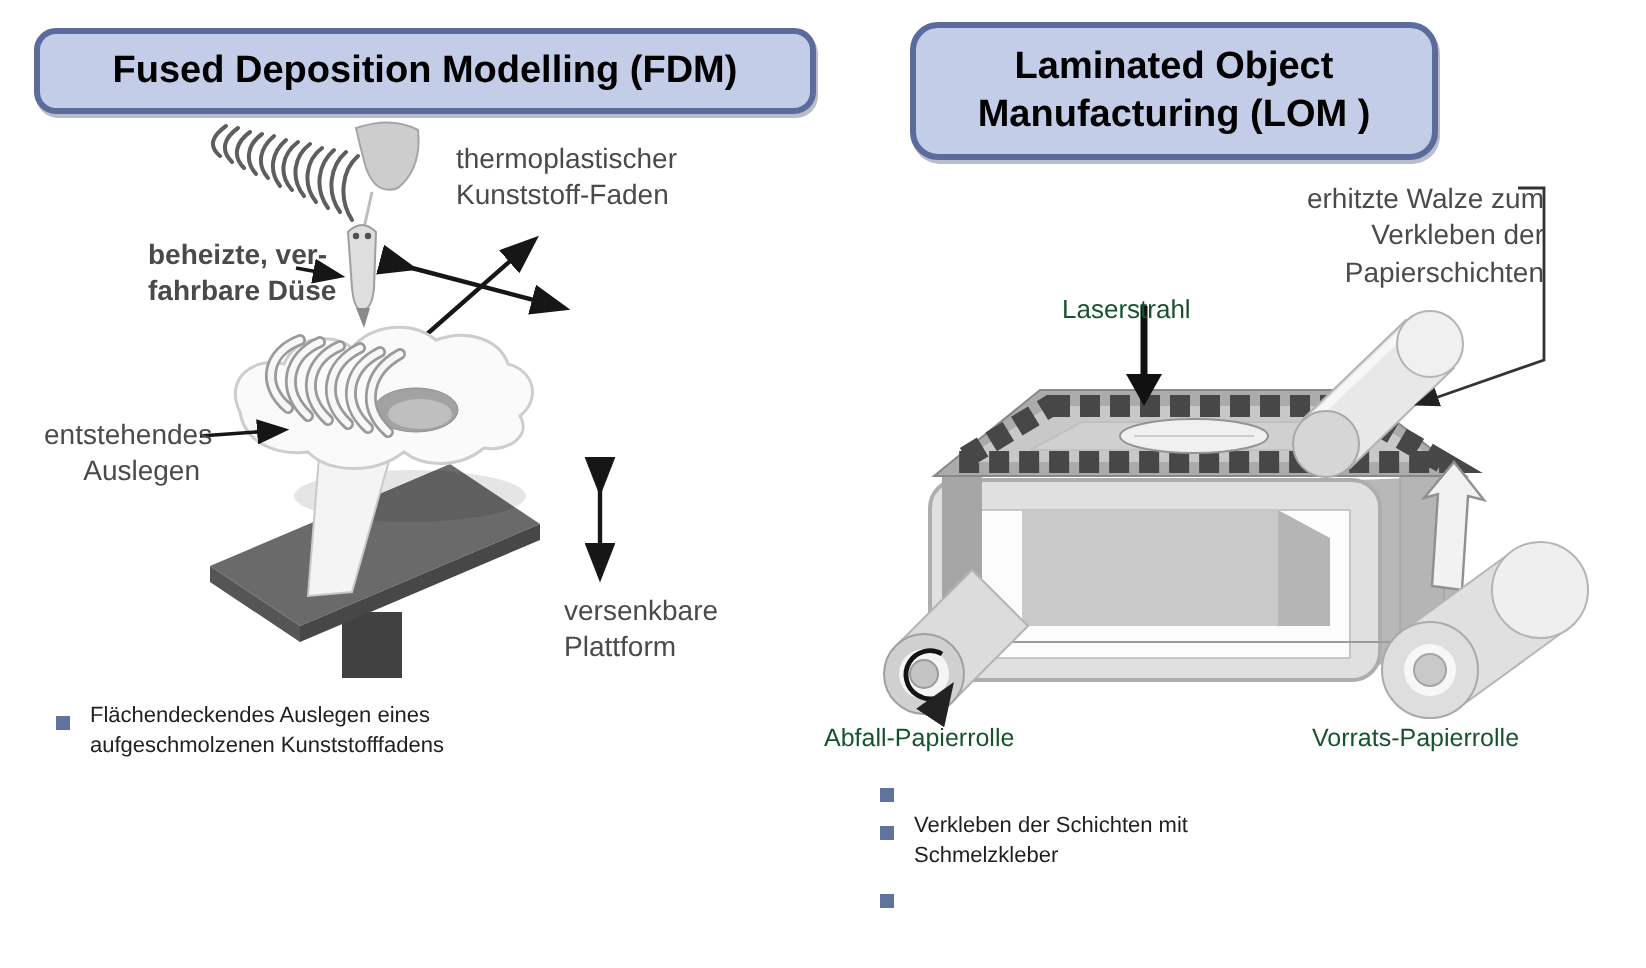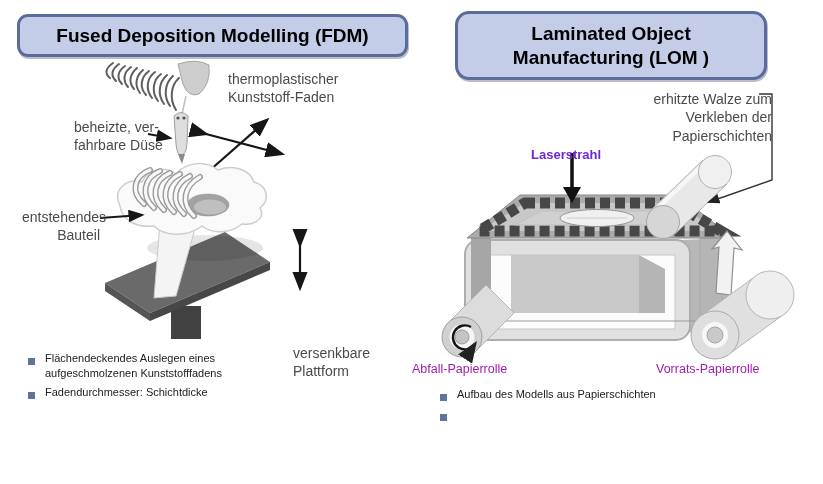--- a/index.html
+++ b/index.html
@@ -24,40 +24,40 @@
     text-align:center;white-space:pre-line;line-height:1.25;
     box-shadow:1px 2px 0 rgba(55,65,105,.35);
     box-sizing:border-box;
   }
   .dsvg{position:absolute;}
   .dlabel{
     position:absolute;font-size:14px;color:var(--diagram-label);
     line-height:1.32;white-space:pre-line;
   }
   .dlabel.center{text-align:right;}
-  .dlabel.bold{font-weight:bold;font-size:13px;color:#6d28d9;}
-  .roll-label{position:absolute;font-size:12.5px;color:#a21caf;white-space:pre;text-align:center;}
+  .dlabel.bold{font-weight:normal;font-size:13px;color:#14532d;}
+  .roll-label{position:absolute;font-size:12.5px;color:#14532d;white-space:pre;text-align:center;}
   .bullets{position:absolute;}
   .bullet-item{display:flex;margin-bottom:5px;}
   .bullet-sq{
     width:7px;height:7px;background:var(--bullet-square);
     margin:7px 10px 0 0;flex:none;
   }
   .bullet-text{
     font-size:11px;color:var(--body-text);line-height:1.34;white-space:pre-line;
   }
 </style>
 </head>
 <body>
 
 <div class="title-box" style="left:17px;top:14px;width:391px;height:43px;">
   <span>Fused Deposition Modelling (FDM)</span>
 </div>
 
-<div class="title-box" style="left:455px;top:11px;width:312px;height:69px;border-radius:14px;">
+<div class="title-box" style="left:455px;top:11px;width:264px;height:69px;border-radius:14px;">
   <span>Laminated Object
 Manufacturing (LOM )</span>
 </div>
 
 <svg class="dsvg" style="left:10px;top:58px;" width="400" height="295" viewBox="0 0 400 295">
   <defs>
     <marker id="fdm-ah" markerWidth="9" markerHeight="7" refX="7.5" refY="3.5" orient="auto">
       <path d="M0,0 L9,3.5 L0,7 Z" fill="#161616"></path>
     </marker>
   </defs>
@@ -110,25 +110,25 @@
              M180,118 C164,126 160,143 174,156 M190,119 C174,128 170,145 184,158" stroke="#f7f7f7" stroke-width="3.2" fill="none" stroke-linecap="round"></path>
   </g>
 
   <line x1="90" y1="160" x2="132" y2="157" stroke="#161616" stroke-width="1.8" marker-end="url(#fdm-ah)"></line>
 
   <line x1="290" y1="187" x2="290" y2="230" stroke="#161616" stroke-width="2.2" marker-start="url(#fdm-ah)" marker-end="url(#fdm-ah)"></line>
 </svg>
 
 <div class="dlabel" style="left:228px;top:70px;">thermoplastischer
 Kunststoff-Faden</div>
-<div class="dlabel" style="left:74px;top:118px;">beheizte, ver-
+<div class="dlabel" style="left:74px;top:118px;font-weight:bold;">beheizte, ver-
 fahrbare Düse</div>
 <div class="dlabel center" style="left:22px;top:208px;width:78px;">entstehendes
-Bauteil</div>
-<div class="dlabel" style="left:293px;top:296px;margin-top:48px;">versenkbare
+Auslegen</div>
+<div class="dlabel" style="left:282px;top:296px;">versenkbare
 Plattform</div>
 
 <svg class="dsvg" style="left:415px;top:85px;" width="408" height="300" viewBox="0 0 408 300">
   <defs>
     <marker id="lom-ah" markerWidth="9" markerHeight="7" refX="7.5" refY="3.5" orient="auto">
       <path d="M0,0 L9,3.5 L0,7 Z" fill="#222222"></path>
     </marker>
   </defs>
 
   <g>
@@ -194,27 +194,27 @@
 <div class="dlabel bold" style="left:531px;top:146px;">Laserstrahl</div>
 <div class="roll-label" style="left:412px;top:362px;">Abfall-Papierrolle</div>
 <div class="roll-label" style="left:656px;top:362px;">Vorrats-Papierrolle</div>
 
 <div class="bullets" style="left:28px;top:351px;width:370px;">
   <div class="bullet-item">
     <span class="bullet-sq"></span>
     <span class="bullet-text">Flächendeckendes Auslegen eines
 aufgeschmolzenen Kunststofffadens</span>
   </div>
-  <div class="bullet-item">
-    <span class="bullet-sq"></span>
-    <span class="bullet-text">Fadendurchmesser: Schichtdicke</span>
-  </div>
 </div>
 
 <div class="bullets" style="left:440px;top:387px;width:380px;">
   <div class="bullet-item">
     <span class="bullet-sq"></span>
-    <span class="bullet-text">Aufbau des Modells aus Papierschichten</span>
+  </div>
+  <div class="bullet-item">
+    <span class="bullet-sq"></span>
+    <span class="bullet-text">Verkleben der Schichten mit
+Schmelzkleber</span>
   </div>
   <div class="bullet-item">
     <span class="bullet-sq"></span>
   </div>
 </div>
 
 </body></html>

